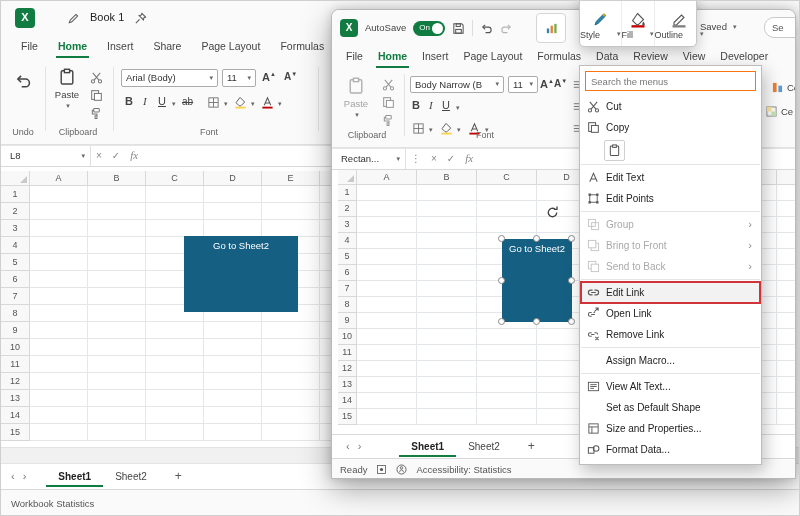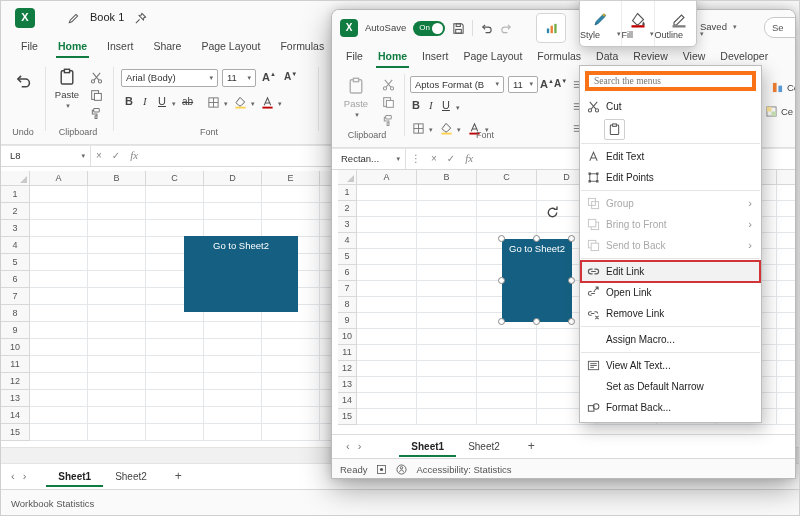--- a/index.html
+++ b/index.html
@@ -66,21 +66,21 @@
 .vdiv{width:1px;height:16px;background:#ddd;flex:none}
 
 #minibar{position:absolute;left:578px;top:-10px;width:118px;height:56px;background:#fff;border:1px solid #c6c6c6;border-radius:5px;box-shadow:0 5px 14px rgba(0,0,0,.22);display:flex;z-index:35}
 .mtb-item{flex:1;display:flex;flex-direction:column;align-items:center;justify-content:flex-end;padding-bottom:5px;gap:2px;border-right:1px solid #ececec}
 .mtb-item:last-child{border-right:none}
 .mtb-lr{display:flex;align-items:flex-start;gap:17px;font-size:9px;color:#444}
 .mtb-arrow{font-size:7px;color:#666}
 
 #ctxmenu{position:absolute;left:578px;top:64px;width:183px;background:#fff;border:1px solid #bdbdbd;box-shadow:3px 6px 16px rgba(0,0,0,.25);z-index:30;padding:4px 0}
 .searchwrap{margin:1px 5px 5px}
-.searchwrap input{width:100%;height:20px;border:4px solid #f97316;font-size:9.5px;padding:0 5px;color:#444;font-family:Liberation Serif, serif;outline:none}
+.searchwrap input{width:100%;height:20px;border:1px solid #f97316;font-size:9.5px;padding:0 5px;color:#444;font-family:Liberation Sans, sans-serif;outline:none}
 .searchwrap input::placeholder{color:#777}
 .mi{height:21px;display:flex;align-items:center;padding:0 9px 0 7px;font-size:10px;color:#222;position:relative}
 .mi .ic{width:19px;display:flex;justify-content:flex-start;color:#5a5a5a;flex:none}
 .mi.dis{color:#a9a9a9}
 .mi.dis .ic{color:#c4c4c4}
 .mi .sub{margin-left:auto;color:#8d8d8d;font-size:11px}
 .mi.hl{background:#f2f2f2}
 .mhdr{height:20px;display:flex;align-items:center;font-weight:bold;padding-left:24px;font-size:10px;color:#222}
 .msep{height:1px;background:#e4e4e4;margin:2px 1px}
 .mpaste{height:24px;display:flex;align-items:center;padding-left:24px}
@@ -499,21 +499,21 @@
             <g fill="none" stroke="currentColor" stroke-width="1.1">
               <rect x="4" y="1.5" width="6" height="4" rx="1"></rect>
               <path d="M4 3.5H2.5v4h5v2M7.5 9.5h-2v3h2z"></path>
             </g>
           </svg>
         </span>
       <div class="glabel" style="left:0;width:70px" data-name="clipboard-group-label">Clipboard</div>
       <div class="vsep abs" style="left:72px;top:6px;height:62px" data-name="group-divider"></div>
 
       <div class="box" style="left:78px;top:8px;width:94px;height:17px" data-name="font-name-box">
-        <span data-name="font-name-value">Aptos Format (B</span>
+        <span data-name="font-name-value">Body Narrow (B</span>
         <span class="arw" data-icon="chevron-down" data-name="chevron-down-icon">▾</span>
       </div>
       <div class="box" style="left:176px;top:8px;width:30px;height:17px" data-name="font-size-box">
         <span data-name="font-size-value">11</span>
         <span class="arw" data-icon="chevron-down" data-name="chevron-down-icon">▾</span>
       </div>
       <span class="sic" style="left:208px;top:10px;color:#444" data-icon="font-grow" data-name="grow-font-icon"><span style="font-size:11px;font-weight:bold">A</span><span style="font-size:6px;vertical-align:top">▲</span></span>
       <span class="sic" style="left:222px;top:10px;color:#444" data-icon="font-shrink" data-name="shrink-font-icon"><span style="font-size:10px;font-weight:bold">A</span><span style="font-size:6px;vertical-align:top">▼</span></span>
       <span class="sic" style="left:240px;top:10px" data-icon="align-lines" data-name="align-top-icon">
           <svg viewBox="0 0 14 14">
@@ -880,20 +880,31 @@
             <svg viewBox="0 0 14 14">
               <g fill="none" stroke="currentColor" stroke-width="1.1">
                 <circle cx="3.2" cy="11.2" r="1.7"></circle>
                 <circle cx="10.8" cy="11.2" r="1.7"></circle>
                 <path d="M4.4 9.9L11 2M9.6 9.9L3 2"></path>
               </g>
             </svg>
           </span>
           <span class="mlbl" data-name="menu-item-label">Cut</span>
         </div>
+        <div class="mi" data-name="menu-item-copy">
+          <span class="ic" data-name="copy-icon" data-icon="copy">
+            <svg viewBox="0 0 14 14">
+              <g fill="none" stroke="currentColor" stroke-width="1.1">
+                <rect x="1.8" y="1.8" width="7.4" height="9.4"></rect>
+                <rect x="4.8" y="4.8" width="7.4" height="7.4" fill="#fff"></rect>
+              </g>
+            </svg>
+          </span>
+          <span class="mlbl" data-name="menu-item-label">Copy</span>
+        </div>
         <div class="mpaste" data-name="paste-options-row">
           <div class="pbtn" data-name="paste-option-button">
             <span class="ic" data-name="clipboard-icon" data-icon="clipboard">
               <svg viewBox="0 0 14 14">
                 <g fill="none" stroke="currentColor" stroke-width="1.1">
                   <rect x="2.5" y="2.2" width="9" height="10.3" rx="1"></rect>
                   <rect x="5" y="1" width="4" height="2.6" fill="#fff"></rect>
                 </g>
               </svg>
             </span>
@@ -1001,29 +1012,40 @@
               <g fill="none" stroke="currentColor">
                 <rect x="1.5" y="2.5" width="11" height="9"></rect>
                 <path d="M3.5 5h7M3.5 7h7M3.5 9h4"></path>
               </g>
             </svg>
           </span>
           <span class="mlbl" data-name="menu-item-label">View Alt Text...</span>
         </div>
         <div class="mi" data-name="menu-item-set-as-default-shape">
           <span class="ic" data-name="no-icon"></span>
-          <span class="mlbl" data-name="menu-item-label">Set as Default Narrow</span>
+          <span class="mlbl" data-name="menu-item-label">Set as Default Shape</span>
+        </div>
+        <div class="mi" data-name="menu-item-size-and-properties">
+          <span class="ic" data-name="size-props-icon" data-icon="size-props">
+            <svg viewBox="0 0 14 14">
+              <g fill="none" stroke="currentColor">
+                <rect x="2" y="2" width="10" height="10"></rect>
+                <path d="M2 5.3h10M5.3 5.3V12"></path>
+              </g>
+            </svg>
+          </span>
+          <span class="mlbl" data-name="menu-item-label">Size and Properties...</span>
         </div>
         <div class="mi" data-name="menu-item-format-shape">
           <span class="ic" data-name="format-shape-icon" data-icon="format-shape">
             <svg viewBox="0 0 14 14">
               <g fill="none" stroke="currentColor" stroke-width="1.1">
                 <rect x="1.5" y="5" width="6" height="6"></rect>
                 <circle cx="9.8" cy="6" r="3"></circle>
               </g>
             </svg>
           </span>
-          <span class="mlbl" data-name="menu-item-label">Format Back...</span>
+          <span class="mlbl" data-name="menu-item-label">Format Data...</span>
         </div>
       </div>
   </div>
 
 </div>
 
 </body></html>

